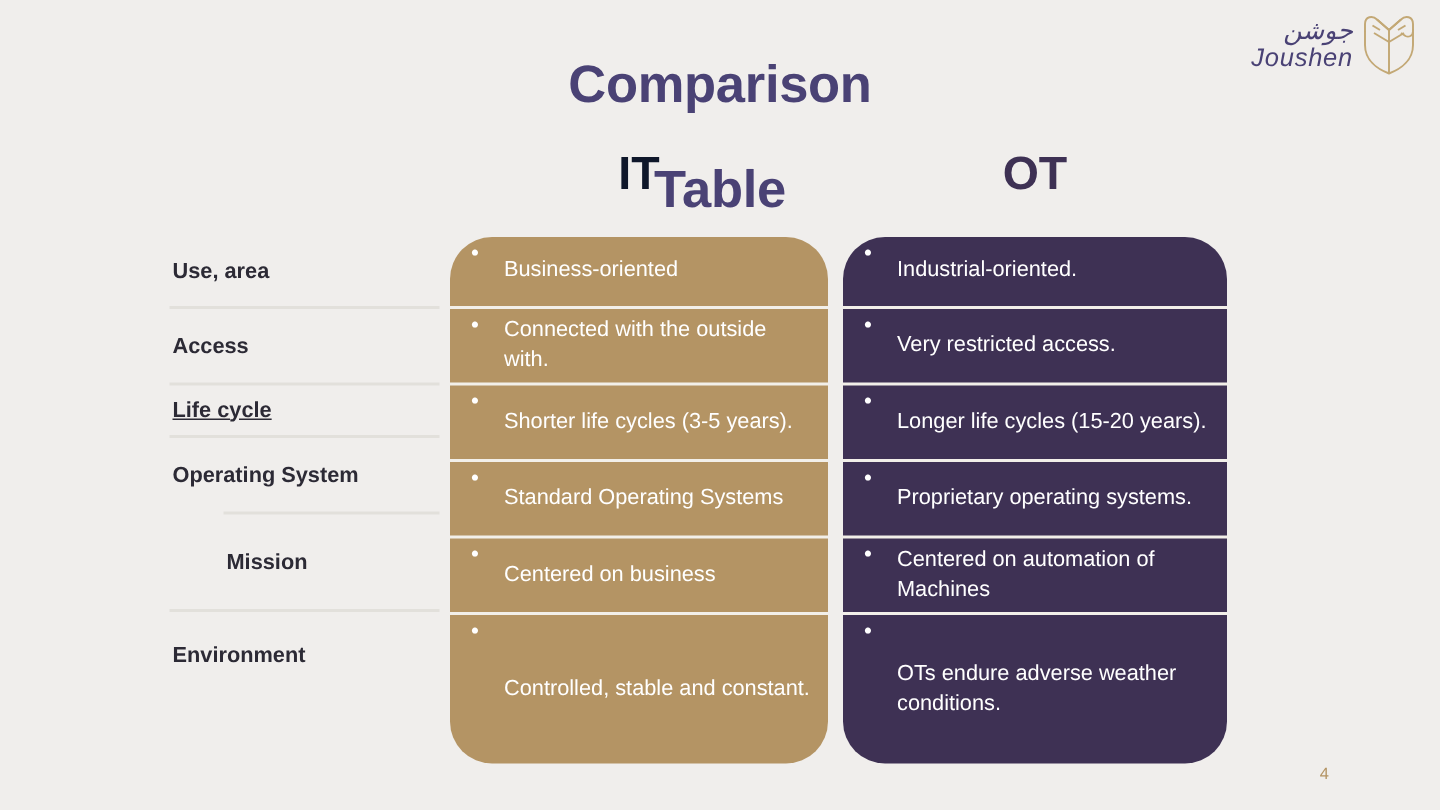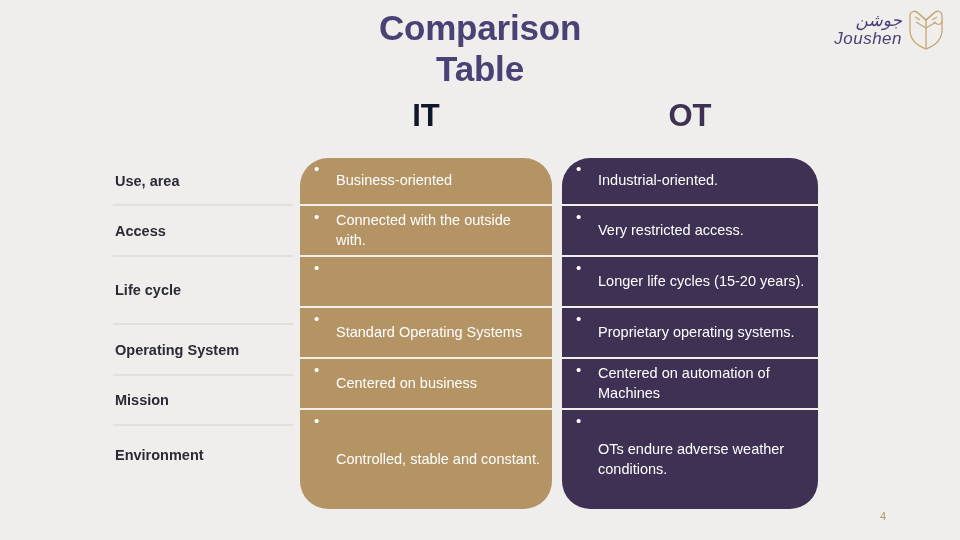--- a/index.html
+++ b/index.html
@@ -58,20 +58,21 @@
     text-align: center;
     pointer-events: none;
   }
   #title .line {
     display: block;
     font-size: 35px;
     font-weight: bold;
     color: #4A4275;
     line-height: 1.17;
     letter-spacing: -0.2px;
+    margin-top: 29px;
   }
 
   
   .col-head {
     position: absolute;
     top: 100px;
     font-size: 31px;
     font-weight: bold;
     line-height: 1;
   }
@@ -137,23 +138,23 @@
   .r0 { height: 46px; }
   .r1 { height: 51px; }
   .r2 { height: 51px; }
   .r3 { height: 51px; }
   .r4 { height: 51px; }
   .r5 { height: 101px; }
 
   
   #col-labels .r0 { height: 46px; }
   #col-labels .r1 { height: 51px; }
-  #col-labels .r2 { height: 68px; }
+  #col-labels .r2 { height: 35px; text-decoration: underline; }
   #col-labels .r3 { height: 51px; }
-  #col-labels .r4 { height: 50px; }
+  #col-labels .r4 { height: 65px; margin-left: 36px; }
   #col-labels .r5 { height: 60px; }
 
   
   #page-num {
     position: absolute;
     right: 74px;
     bottom: 18px;
     font-size: 11px;
     color: #B49464;
   }
@@ -214,20 +215,21 @@
     <div class="cell ccell r0">
       <span class="bullet">•</span>
       <span class="btext">Business-oriented</span>
     </div>
     <div class="cell ccell r1">
       <span class="bullet">•</span>
       <span class="btext">Connected with the outside with.</span>
     </div>
     <div class="cell ccell r2">
       <span class="bullet">•</span>
+      <span class="btext">Shorter life cycles (3-5 years).</span>
     </div>
     <div class="cell ccell r3">
       <span class="bullet">•</span>
       <span class="btext">Standard Operating Systems</span>
     </div>
     <div class="cell ccell r4">
       <span class="bullet">•</span>
       <span class="btext">Centered on business</span>
     </div>
     <div class="cell ccell r5 loose">

